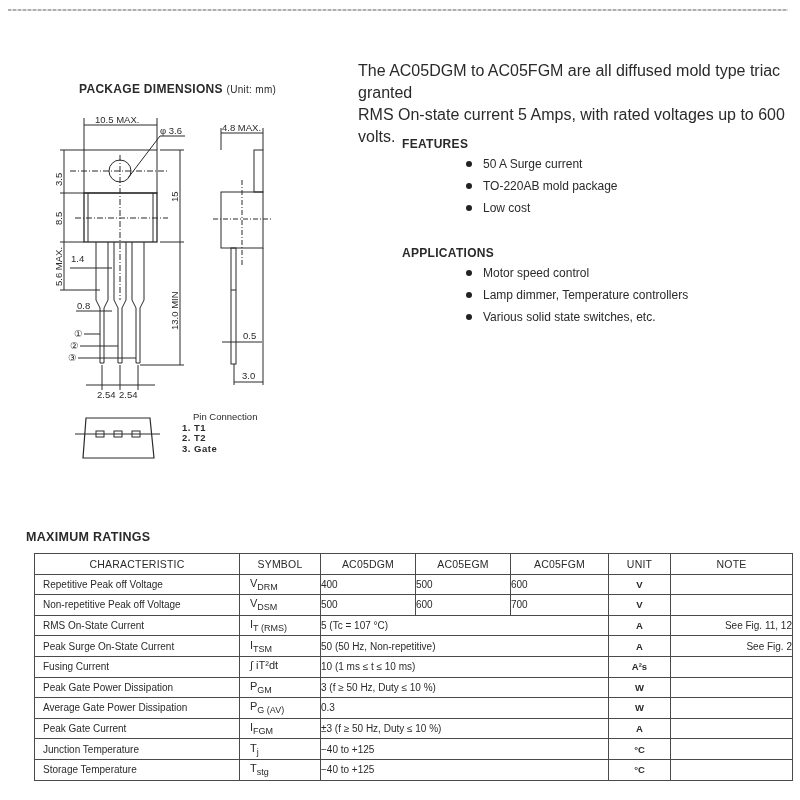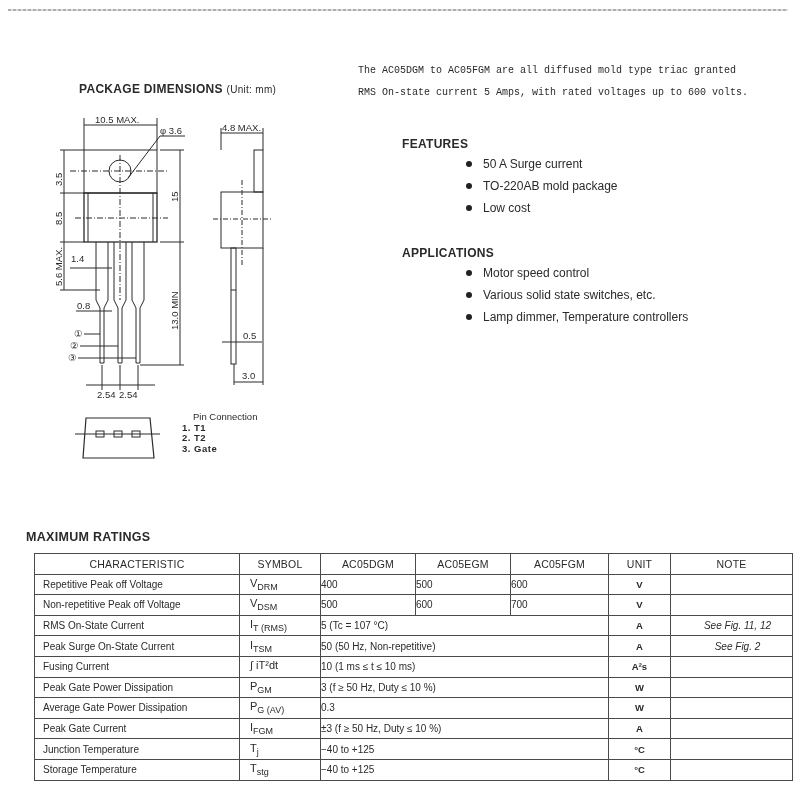--- a/index.html
+++ b/index.html
@@ -2,41 +2,41 @@
 <html><head>
 <meta charset="utf-8">
 <style>
   html, body { margin: 0; padding: 0; background: #ffffff; }
   body { width: 800px; height: 800px; position: relative; overflow: hidden;
          font-family: "Liberation Sans", sans-serif; color: #2a2a2a; }
   .topline { position: absolute; left: 8px; top: 9px; width: 780px; height: 2px;
              background: repeating-linear-gradient(90deg, #9a9a9a 0 3px, #d4d4d4 3px 5px); opacity: .8; }
   .pkg-title { position: absolute; left: 47px; top: 82px; font-size: 12px; font-weight: bold; letter-spacing: .3px; padding-left: 32px; }
   .pkg-title .unit { font-weight: normal; font-size: 10px; }
-  .intro { position: absolute; left: 358px; top: 60px; font-size: 10px; line-height: 22px; width: 430px; font-family: Liberation Mono, monospace; }
+  .intro { position: absolute; left: 358px; top: 60px; font-size: 16px; line-height: 22px; width: 430px; }
   .sec-title { position: absolute; left: 358px; font-size: 12px; font-weight: bold; letter-spacing: .3px; margin-left: 44px; }
   .bullets { position: absolute; left: 466px; margin: 0; padding: 0; list-style: none; font-size: 12px; }
   .bullets li { height: 22px; line-height: 22px; position: relative; padding-left: 17px; }
   .bullets li::before { content: ""; position: absolute; left: 0; top: 8px; width: 6px; height: 6px; border-radius: 50%; background: #222; }
   svg.drawing { position: absolute; left: 0; top: 0; }
   .dimtxt { font-family: "Liberation Sans", sans-serif; font-size: 9.5px; fill: #2a2a2a; }
   .pinconn { position: absolute; left: 182px; top: 412px; font-size: 9.5px; line-height: 10.5px; }
   .pinconn .hdr { font-weight: normal; padding-left: 11px; }
   .pinconn .pin { font-weight: bold; letter-spacing: .5px; }
   .mr-title { position: absolute; left: 26px; top: 530px; font-size: 12.5px; font-weight: bold; letter-spacing: .3px; }
   table.ratings { position: absolute; left: 34px; top: 553px; width: 758px; border-collapse: collapse;
                   font-size: 10px; table-layout: fixed; }
   table.ratings td, table.ratings th { border: 1px solid #4a4a4a; height: 19.6px; padding: 0; }
   table.ratings th { font-weight: normal; text-align: center; letter-spacing: .2px; font-size: 10.5px; }
   table.ratings td.char { text-align: left; padding-left: 8px; }
   table.ratings td.sym { text-align: left; padding-left: 10px; font-size: 11px; }
   table.ratings td.sym sub { font-size: 9px; vertical-align: -3px; }
   table.ratings td.val { text-align: left; }
   table.ratings td.unit { text-align: center; font-weight: bold; font-size: 9.5px; }
-  table.ratings td.note { text-align: center; padding-left: 12px; font-style: italic; }
+  table.ratings td.note { text-align: right; padding-left: 12px; }
   table.ratings { border: 1.5px solid #333; }
 </style>
 </head>
 <body>
 
 <div class="topline"></div>
 
 <div class="pkg-title">
   <span>PACKAGE DIMENSIONS</span>
   <span class="unit">(Unit: mm)</span>
@@ -142,22 +142,22 @@
 <div class="sec-title" style="top:137px;">FEATURES</div>
 <ul class="bullets" style="top:153px;">
   <li>50 A Surge current</li>
   <li>TO-220AB mold package</li>
   <li>Low cost</li>
 </ul>
 
 <div class="sec-title" style="top:246px;">APPLICATIONS</div>
 <ul class="bullets" style="top:262px;">
   <li>Motor speed control</li>
+  <li>Lamp dimmer, Temperature controllers</li>
   <li>Various solid state switches, etc.</li>
-  <li>Lamp dimmer, Temperature controllers</li>
 </ul>
 
 <div class="mr-title">MAXIMUM RATINGS</div>
 
 <table class="ratings">
   <colgroup>
     <col style="width:205px">
       <col style="width:81px">
       <col style="width:95px">
       <col style="width:95px">

